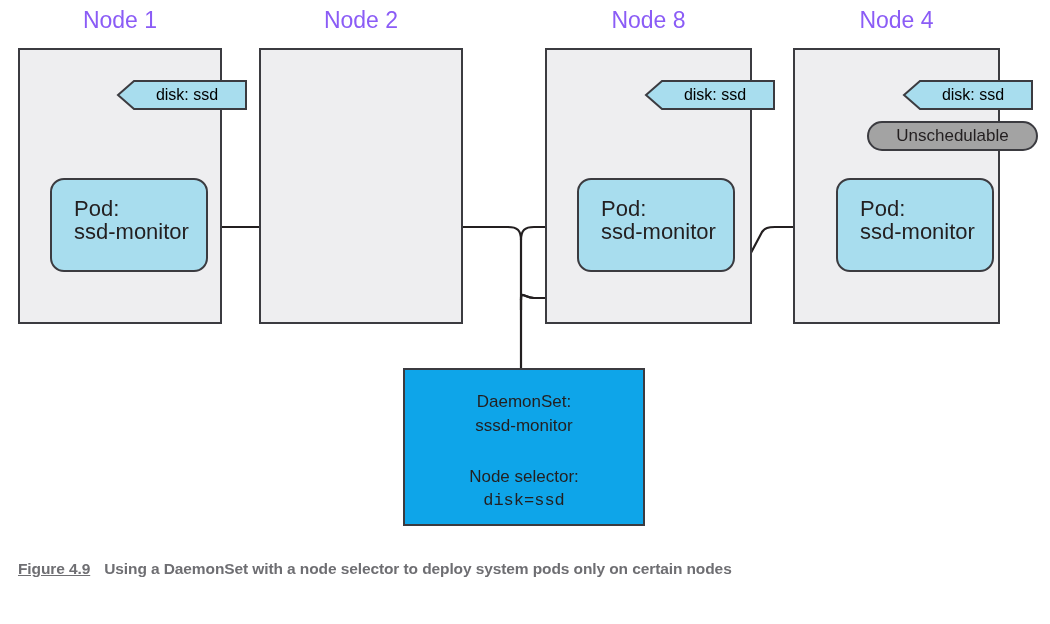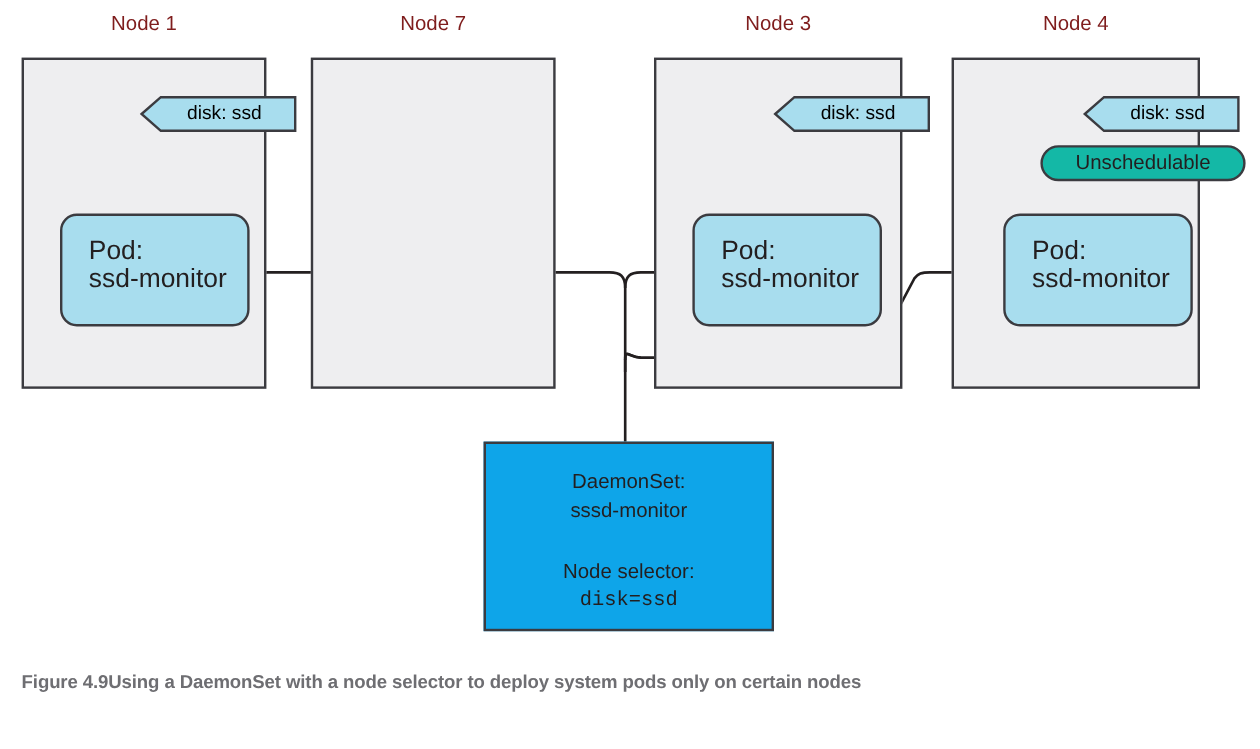--- a/index.html
+++ b/index.html
@@ -21,24 +21,24 @@
   }
   .svg-layer {
     position: absolute;
     left: 0;
     top: 0;
     width: 1050px;
     height: 624px;
   }
   .node-title {
     position: absolute;
-    font-size: 17px;
+    font-size: 23px;
     line-height: 20px;
     text-align: center;
-    color: #7f1d1d;
+    color: #8b5cf6;
     white-space: nowrap;
   }
   .node-box {
     position: absolute;
     background: #eeeef0;
     border: 2px solid #3b3b40;
     box-sizing: border-box;
   }
   .pod-box {
     position: absolute;
@@ -62,21 +62,21 @@
   .flag-label {
     position: absolute;
     font-size: 16px;
     line-height: 30px;
     color: #000000;
     text-align: center;
     white-space: nowrap;
   }
   .pill {
     position: absolute;
-    background: #14b8a6;
+    background: #a3a3a3;
     border: 2px solid #3b3b40;
     border-radius: 15px;
     box-sizing: border-box;
     font-size: 17px;
     line-height: 25px;
     text-align: center;
     color: #231f20;
     white-space: nowrap;
   }
   .ds-box {
@@ -106,21 +106,21 @@
     left: 18px;
     top: 557px;
     width: 1010px;
     font-family: "Liberation Sans", sans-serif;
     font-weight: bold;
     font-size: 15.5px;
     line-height: 24px;
     color: #6e6e72;
     letter-spacing: -0.1px;
   }
-  .caption .cap-num { margin-right: 0; }
+  .caption .cap-num { margin-right: 14px; text-decoration: underline; }
 </style>
 </head>
 <body>
 
 <div id="figure-root">
 
   <svg class="svg-layer" viewBox="0 0 1050 624">
     <defs>
       <marker id="arrowL" markerWidth="12" markerHeight="10" refX="10" refY="5" orient="auto" markerUnits="userSpaceOnUse">
         <path d="M10,0 L0,5 L10,10 z" fill="#231f20"></path>
@@ -147,24 +147,24 @@
   <svg class="flag-svg" style="left:117px; top:80px; width:130px; height:30px;" viewBox="0 0 130 30">
     <path d="M1,15 L17,1 L129,1 L129,29 L17,29 Z" fill="#a8ddee" stroke="#3b3b40" stroke-width="2"></path>
   </svg>
   <div class="flag-label" style="left:131px; top:80px; width:112px;">disk: ssd</div>
 
   <div class="pod-box" style="left:50px; top:178px; width:158px; height:94px;">
     <span class="pod-line">Pod:</span>
     <span class="pod-line">ssd-monitor</span>
   </div>
 
-  <div class="node-title" style="left:259px; top:10px; width:204px;">Node 7</div>
+  <div class="node-title" style="left:259px; top:10px; width:204px;">Node 2</div>
   <div class="node-box" style="left:259px; top:48px; width:204px; height:276px;"></div>
 
-  <div class="node-title" style="left:545px; top:10px; width:207px;">Node 3</div>
+  <div class="node-title" style="left:545px; top:10px; width:207px;">Node 8</div>
   <div class="node-box" style="left:545px; top:48px; width:207px; height:276px;"></div>
 
   <svg class="flag-svg" style="left:645px; top:80px; width:130px; height:30px;" viewBox="0 0 130 30">
     <path d="M1,15 L17,1 L129,1 L129,29 L17,29 Z" fill="#a8ddee" stroke="#3b3b40" stroke-width="2"></path>
   </svg>
   <div class="flag-label" style="left:659px; top:80px; width:112px;">disk: ssd</div>
 
   <div class="pod-box" style="left:577px; top:178px; width:158px; height:94px;">
     <span class="pod-line">Pod:</span>
     <span class="pod-line">ssd-monitor</span>

